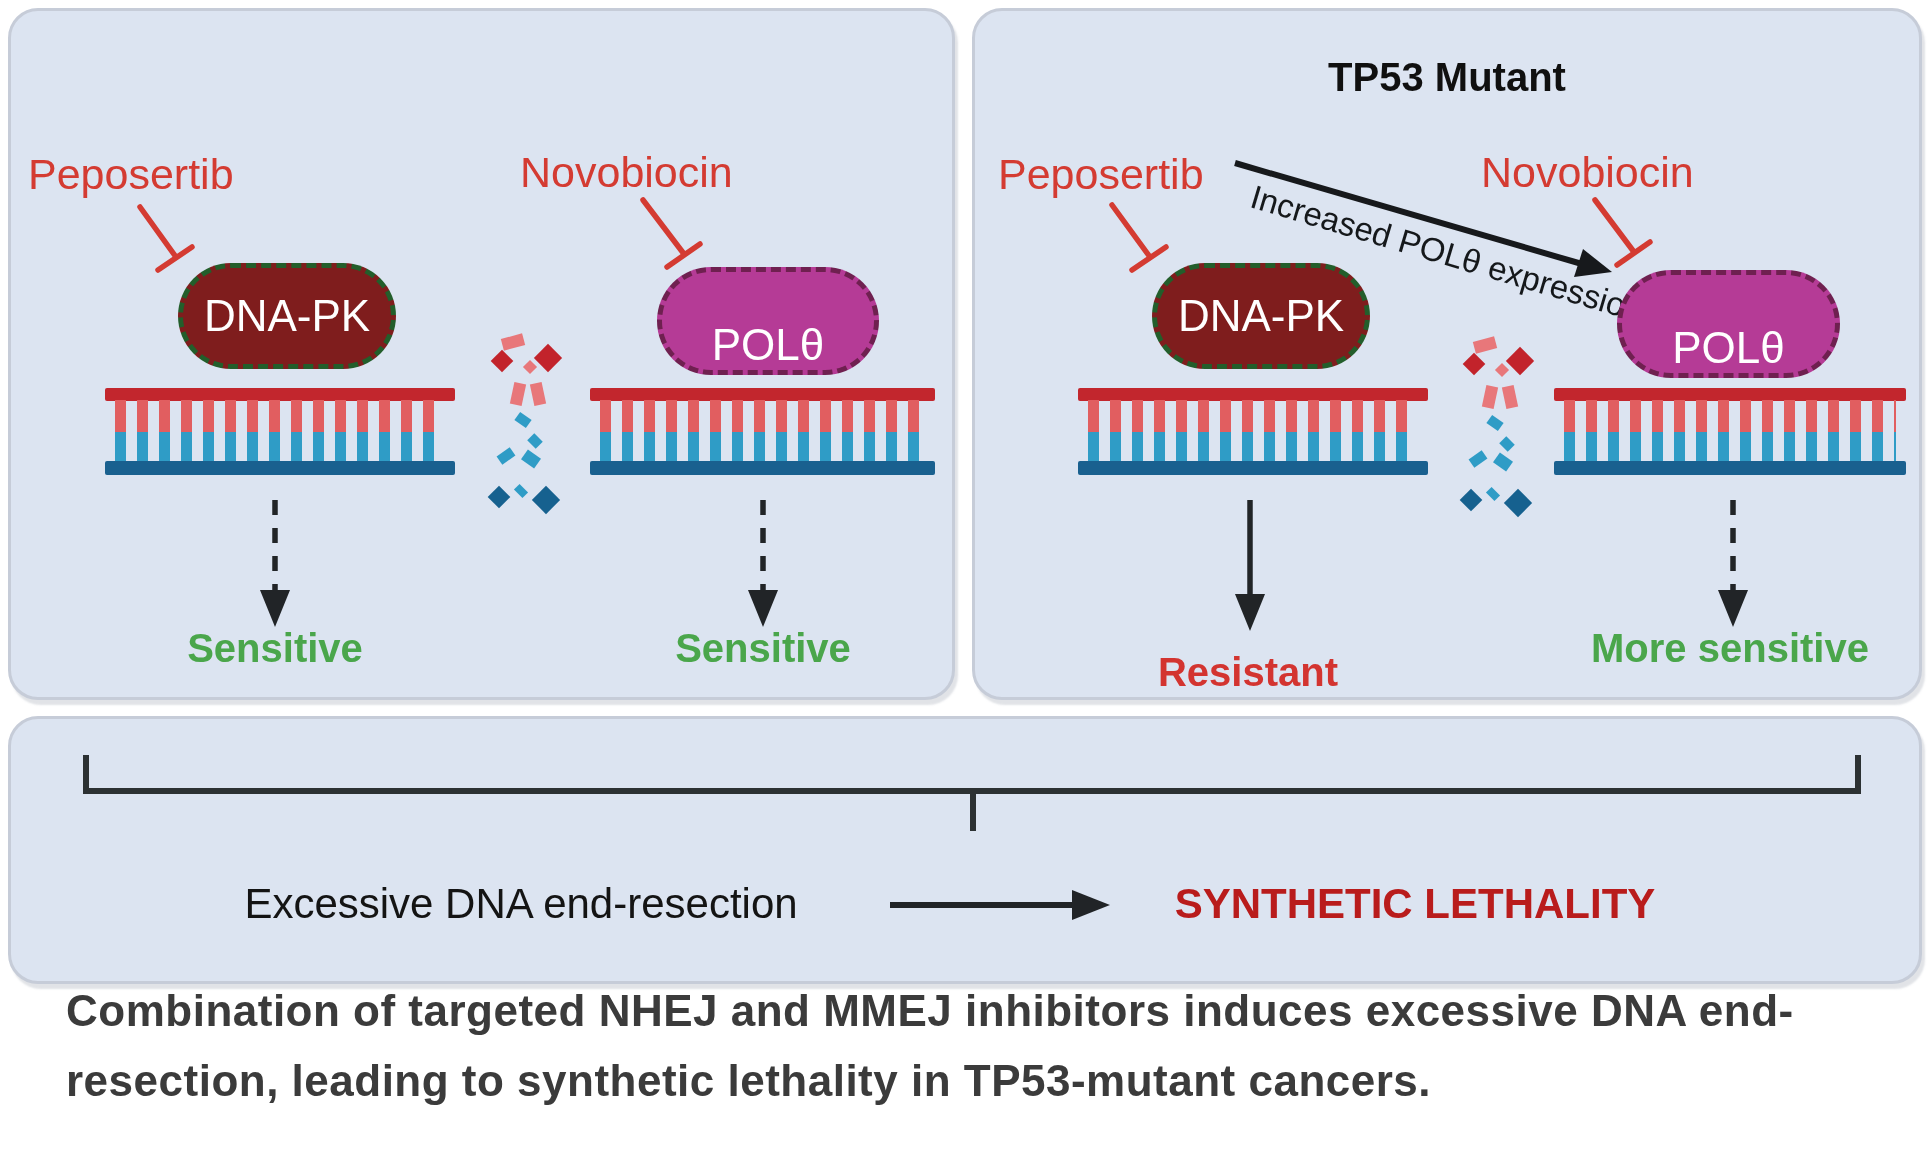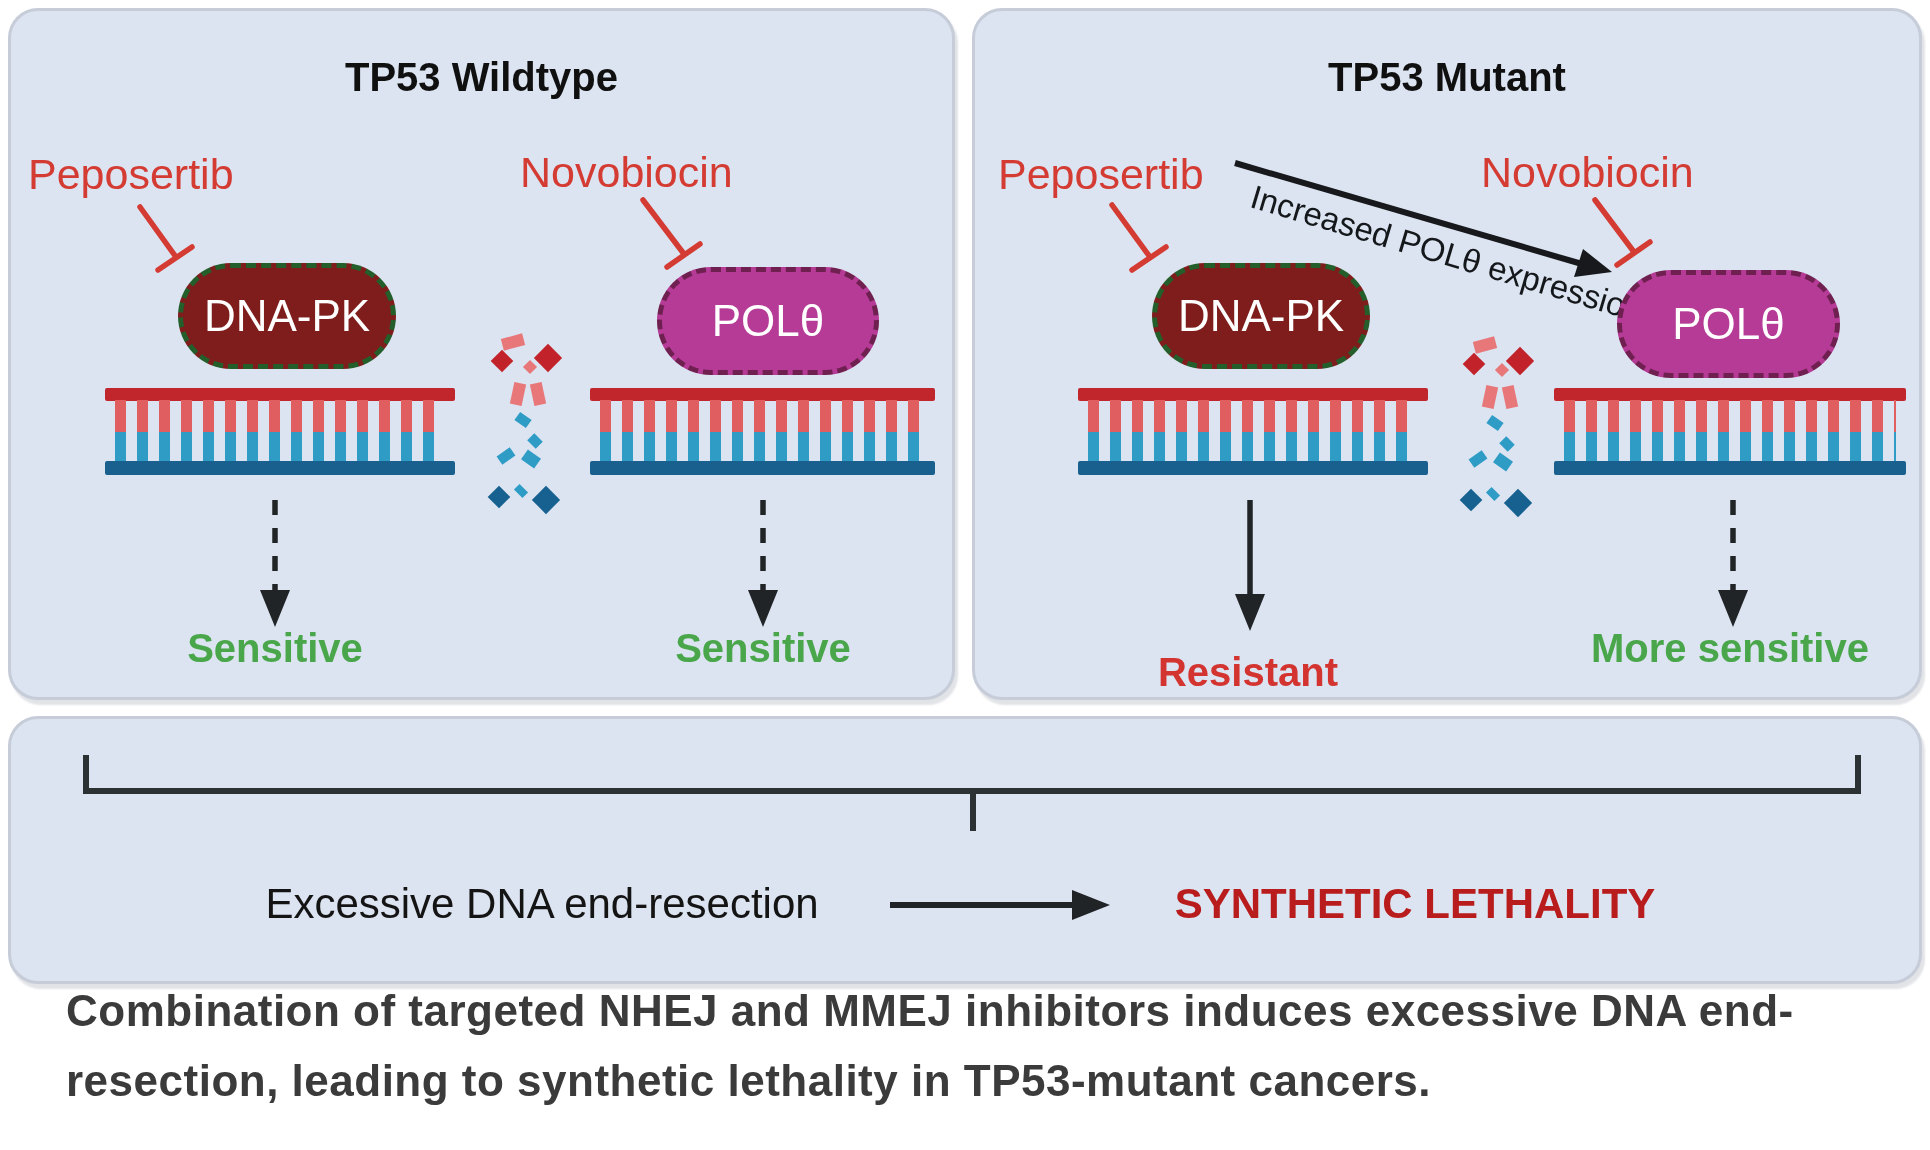--- a/index.html
+++ b/index.html
@@ -15,21 +15,21 @@
     position:absolute;text-align:center;font-size:40px;font-weight:bold;color:#101010;
   }
   .drug-label{
     position:absolute;font-size:43px;color:#d43b32;white-space:nowrap;
   }
   .enzyme{
     position:absolute;display:flex;align-items:center;justify-content:center;
     border-radius:54px;color:#ffffff;font-size:44px;box-sizing:border-box;
   }
   .enzyme.green{background:#7f1d1d;border:5px dashed #235e2b;}
-  .enzyme.magenta{background:#b53b96;border:5px dashed #6f2050;}
+  .enzyme.magenta{background:#b53b96;border:5px dashed #6f2050;align-items:flex-end;}
   .dna{position:absolute;height:87px;}
   .dna .rail-top{position:absolute;left:0;right:0;top:0;height:13px;background:#c2262d;border-radius:2px;}
   .dna .teeth-red{position:absolute;left:10px;right:10px;top:12px;height:32px;
     background:repeating-linear-gradient(90deg,#e15e60 0 11px,transparent 11px 22px);}
   .dna .teeth-teal{position:absolute;left:10px;right:10px;top:44px;height:30px;
     background:repeating-linear-gradient(90deg,#2f9cc6 0 11px,transparent 11px 22px);}
   .dna .rail-bottom{position:absolute;left:0;right:0;top:73px;height:14px;background:#19608f;border-radius:2px;}
   .outcome{
     position:absolute;font-size:40px;font-weight:bold;text-align:center;white-space:nowrap;
   }
@@ -49,21 +49,20 @@
 </style>
 </head>
 <body>
 
 <div class="canvas">
 
   <section class="panel" style="left:8px;top:8px;width:947px;height:692px;"></section>
   <section class="panel" style="left:972px;top:8px;width:950px;height:692px;"></section>
   <section class="panel" style="left:8px;top:716px;width:1914px;height:268px;"></section>
 
-  <h2 class="panel-title" style="left:8px;top:22px;width:947px;">TP53 Wildtype</h2>
 
   <div class="drug-label" style="left:28px;top:150px;">Peposertib</div>
   <div class="drug-label" style="left:520px;top:148px;">Novobiocin</div>
 
   <div class="enzyme green" style="left:178px;top:263px;width:218px;height:106px;">
     <span>DNA-PK</span>
   </div>
   <div class="enzyme magenta" style="left:657px;top:267px;width:222px;height:108px;">
     <span>POLθ</span>
   </div>
@@ -107,21 +106,21 @@
   <div class="dna" style="left:1554px;top:388px;width:352px;">
     <div class="rail-top"></div>
     <div class="teeth-red"></div>
     <div class="teeth-teal"></div>
     <div class="rail-bottom"></div>
   </div>
 
   <div class="outcome bad" style="left:1123px;top:626px;width:250px;margin-top:24px;">Resistant</div>
   <div class="outcome good" style="left:1570px;top:626px;width:320px;">More sensitive</div>
 
-  <div class="summary-cause" style="left:227px;top:880px;width:630px;">Excessive DNA end-resection</div>
+  <div class="summary-cause" style="left:206px;top:880px;width:630px;">Excessive DNA end-resection</div>
   <div class="summary-effect" style="left:1150px;top:880px;width:530px;">SYNTHETIC LETHALITY</div>
 
   <svg class="overlay" width="1930" height="1150" viewBox="0 0 1930 1150">
     <defs>
       <g id="debris">
         <rect x="-11" y="-6" width="22" height="12" fill="#e8777a" transform="translate(23,12) rotate(-15)"></rect>
         <rect x="-8" y="-8" width="16" height="16" fill="#c2232b" transform="translate(12,31) rotate(45)"></rect>
         <rect x="-10" y="-10" width="20" height="20" fill="#c2232b" transform="translate(58,28) rotate(45)"></rect>
         <rect x="-5" y="-5" width="10" height="10" fill="#e8777a" transform="translate(40,37) rotate(45)"></rect>
         <rect x="-6" y="-11" width="12" height="22" fill="#e8777a" transform="translate(28,64) rotate(12)"></rect>

